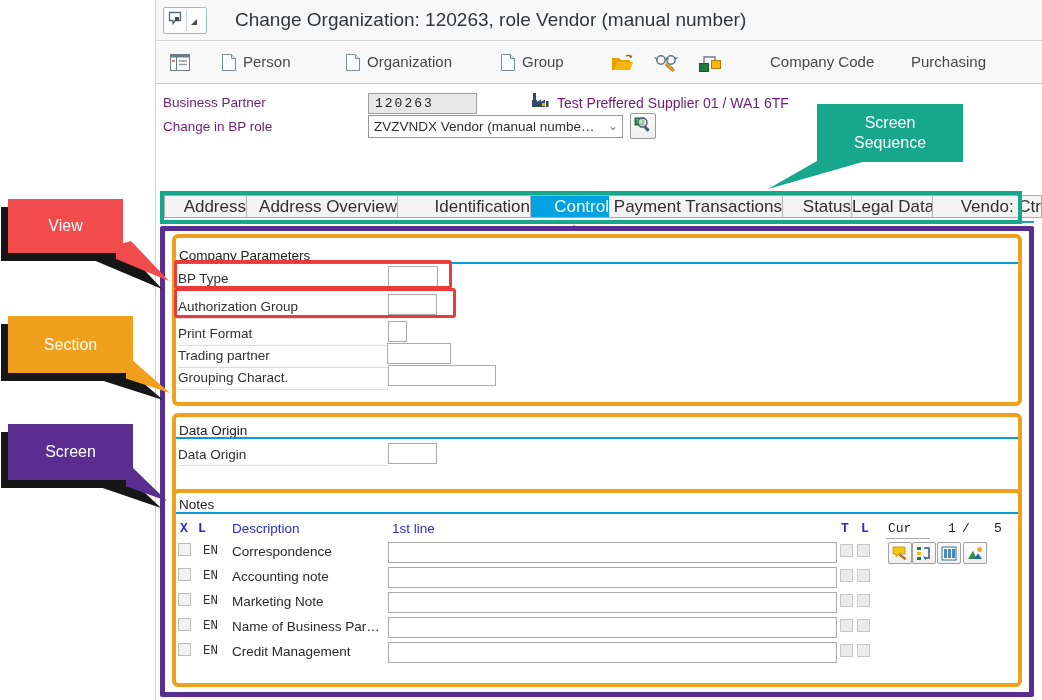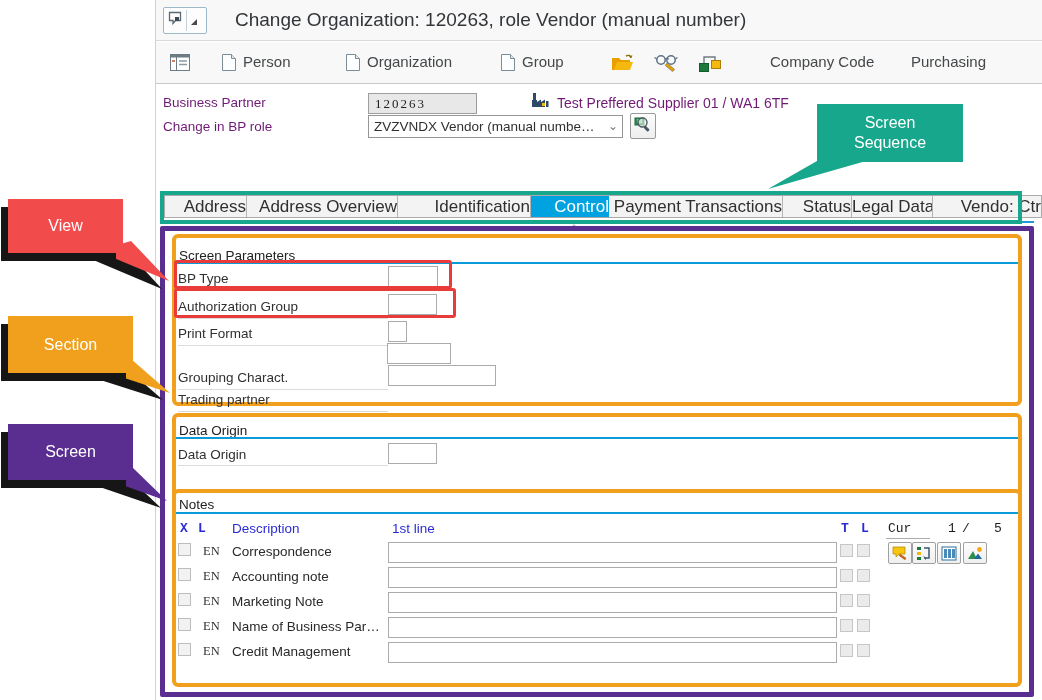--- a/index.html
+++ b/index.html
@@ -5,21 +5,21 @@
   * { box-sizing: border-box; margin: 0; padding: 0; }
   html,body { width:1042px; height:700px; }
   body {
     position: relative;
     font-family: "Liberation Sans", sans-serif;
     background: #ffffff;
     overflow: hidden;
     color: #303030;
   }
   .abs { position:absolute; }
-  .mono { font-family:Liberation Serif, serif; }
+  .mono { font-family:Liberation Mono, monospace; }
 
   
   .win-edge { left:155px; top:0; width:1px; height:700px; background:#d2d2d2; }
   .titlebar { left:156px; top:0; width:886px; height:41px; background:#f8f8f8; border-bottom:1px solid #d8d8d8; }
   .title-text { left:79px; top:9px; font-size:19px; color:#32363a; white-space:nowrap; }
   .svc-btn { left:7px; top:7px; width:44px; height:27px; background:#fdfdfd; border:1px solid #9db8c6; border-radius:2px; display:flex; align-items:center; }
   .svc-sep { width:1px; height:21px; background:#c4d2da; margin-left:2px; }
   .toolbar { left:156px; top:42px; width:886px; height:42px; background:#f8f8f8; border-bottom:1px solid #c9c9c9; }
   .tb-label { font-size:15px; color:#45484a; top:11px; white-space:nowrap; cursor:default; }
   .tb-icon { top:12px; }
@@ -198,33 +198,33 @@
   <div class="tab" style="width:81px;">Legal Data</div>
   <div class="tab" style="width:108px;border-right:none;">Vendo: Ctr</div>
 </div>
 <div class="abs tabs-blueline"></div>
 <div class="abs tab-pointer"></div>
 
 <div class="abs seq-outline"></div>
 <div class="abs screen-outline"></div>
 
 <div class="abs section-box" style="top:234px;height:172px;">
-  <div class="abs sec-title" style="left:3px;top:10px;">Screen Parameters</div>
+  <div class="abs sec-title" style="left:3px;top:10px;">Company Parameters</div>
   <div class="abs sec-underline" style="left:0;right:0;top:24px;"></div>
 
   <div class="abs lbl-cell" style="left:2px;top:29px;width:210px;padding-top:4px;">BP Type</div>
   <input class="abs inp" style="left: 212px; top: 28px; width: 50px;">
 
   <div class="abs lbl-cell" style="left:2px;top:57px;width:210px;padding-top:4px;">Authorization Group</div>
   <input class="abs inp" style="left: 212px; top: 56px; width: 49px;">
 
   <div class="abs lbl-cell" style="left:2px;top:84px;width:210px;padding-top:4px;">Print Format</div>
   <input class="abs inp" style="left: 212px; top: 83px; width: 19px;">
 
-  <div class="abs lbl-cell" style="left:2px;top:106px;width:210px;padding-top:4px;margin-top:44px;">Trading partner</div>
+  <div class="abs lbl-cell" style="left:2px;top:106px;width:210px;padding-top:4px;">Trading partner</div>
   <input class="abs inp" style="left: 211px; top: 105px; width: 64px;">
 
   <div class="abs lbl-cell" style="left:2px;top:128px;width:210px;padding-top:4px;">Grouping Charact.</div>
   <input class="abs inp" style="left: 212px; top: 127px; width: 108px;">
 </div>
 
 <div class="abs red-box" style="left:174px;top:260px;width:278px;height:29px;"></div>
 <div class="abs red-box" style="left:174px;top:288px;width:282px;height:30px;"></div>
 
 <div class="abs section-box" style="top:413px;height:88px;">

